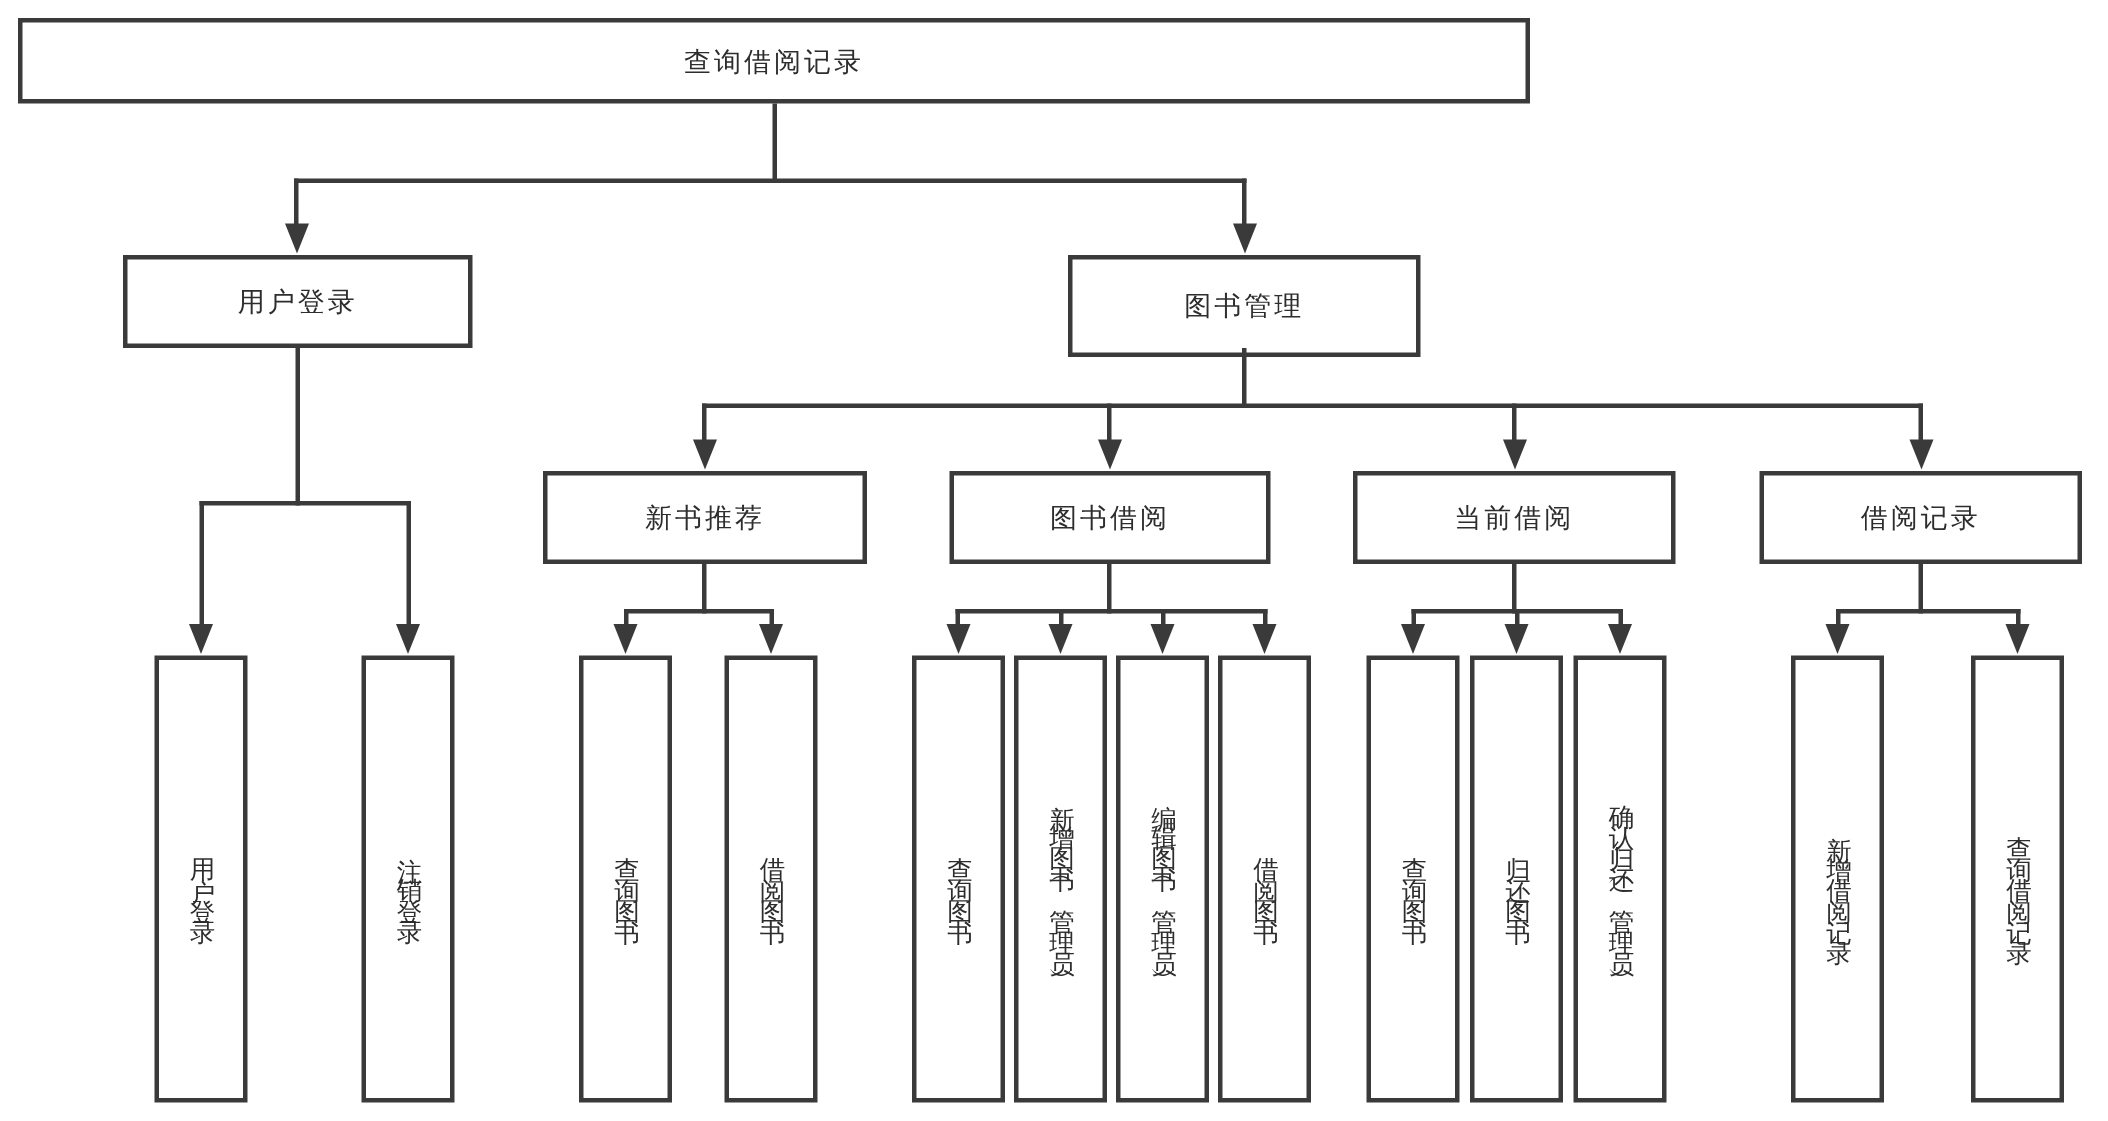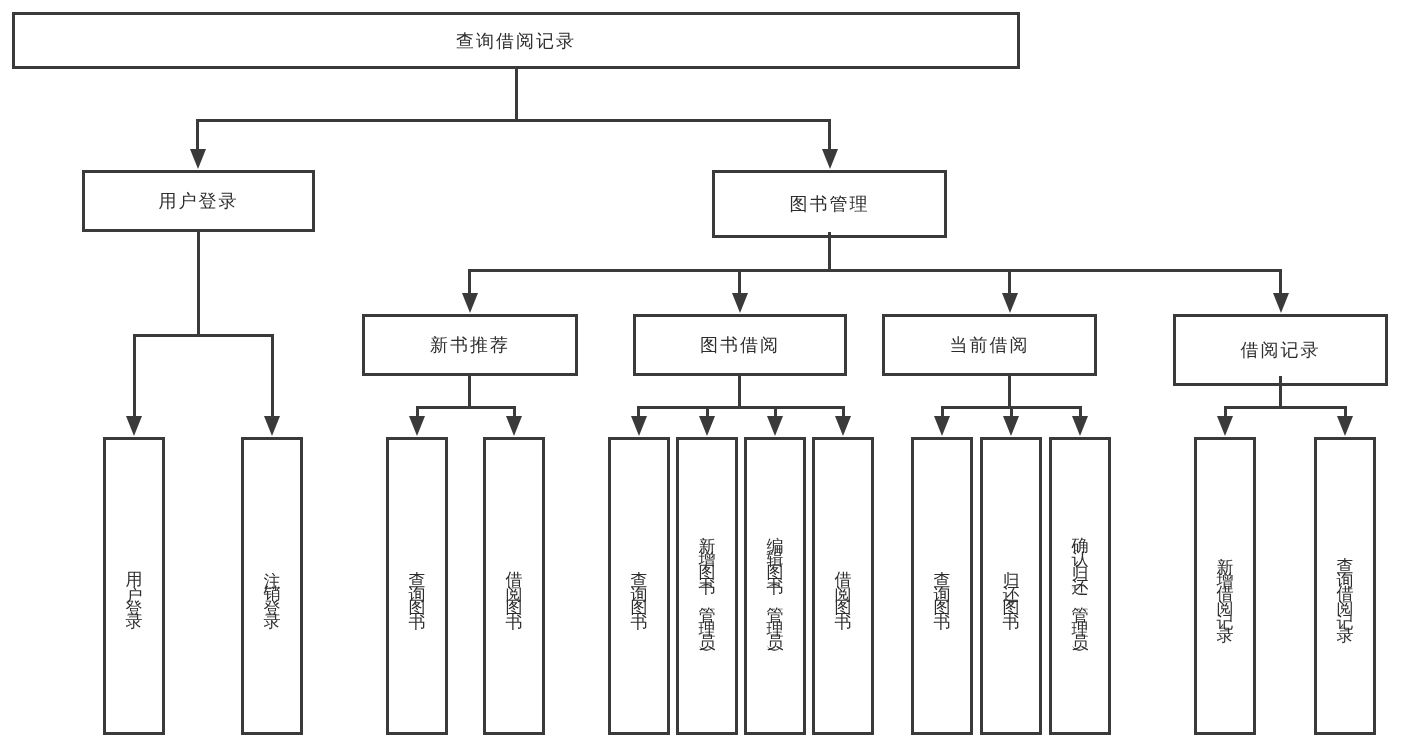--- a/index.html
+++ b/index.html
@@ -106,24 +106,24 @@
   <i class="arw" style="left:1002px;top:293px"></i>
   <div class="ln" style="left:1279px;top:269px;width:3px;height:26px"></div>
   <i class="arw" style="left:1273px;top:293px"></i>
 
   <div class="box" style="left:362px;top:314px;width:216px;height:62px">
     <span class="hlabel">新书推荐</span>
   </div>
   <div class="box" style="left:633px;top:314px;width:214px;height:62px">
     <span class="hlabel">图书借阅</span>
   </div>
-  <div class="box" style="left:882px;top:314px;width:215px;height:62px">
+  <div class="box" style="left:902px;top:314px;width:215px;height:62px">
     <span class="hlabel">当前借阅</span>
   </div>
-  <div class="box" style="left:1173px;top:314px;width:215px;height:72px">
+  <div class="box" style="left:1173px;top:314px;width:215px;height:62px">
     <span class="hlabel">借阅记录</span>
   </div>
 
   <div class="ln" style="left:468px;top:376px;width:3px;height:33px"></div>
   <div class="ln" style="left:416px;top:406px;width:100px;height:3px"></div>
   <div class="ln" style="left:416px;top:406px;width:3px;height:12px"></div>
   <i class="arw" style="left:409px;top:416px"></i>
   <div class="ln" style="left:513px;top:406px;width:3px;height:12px"></div>
   <i class="arw" style="left:506px;top:416px"></i>
 

